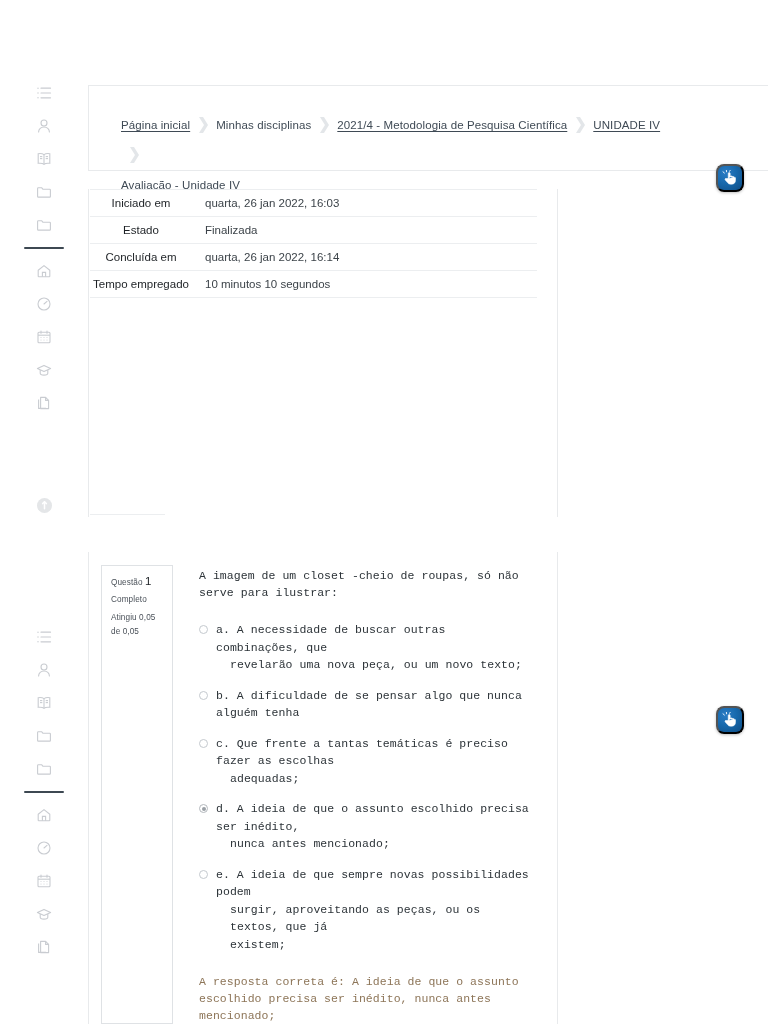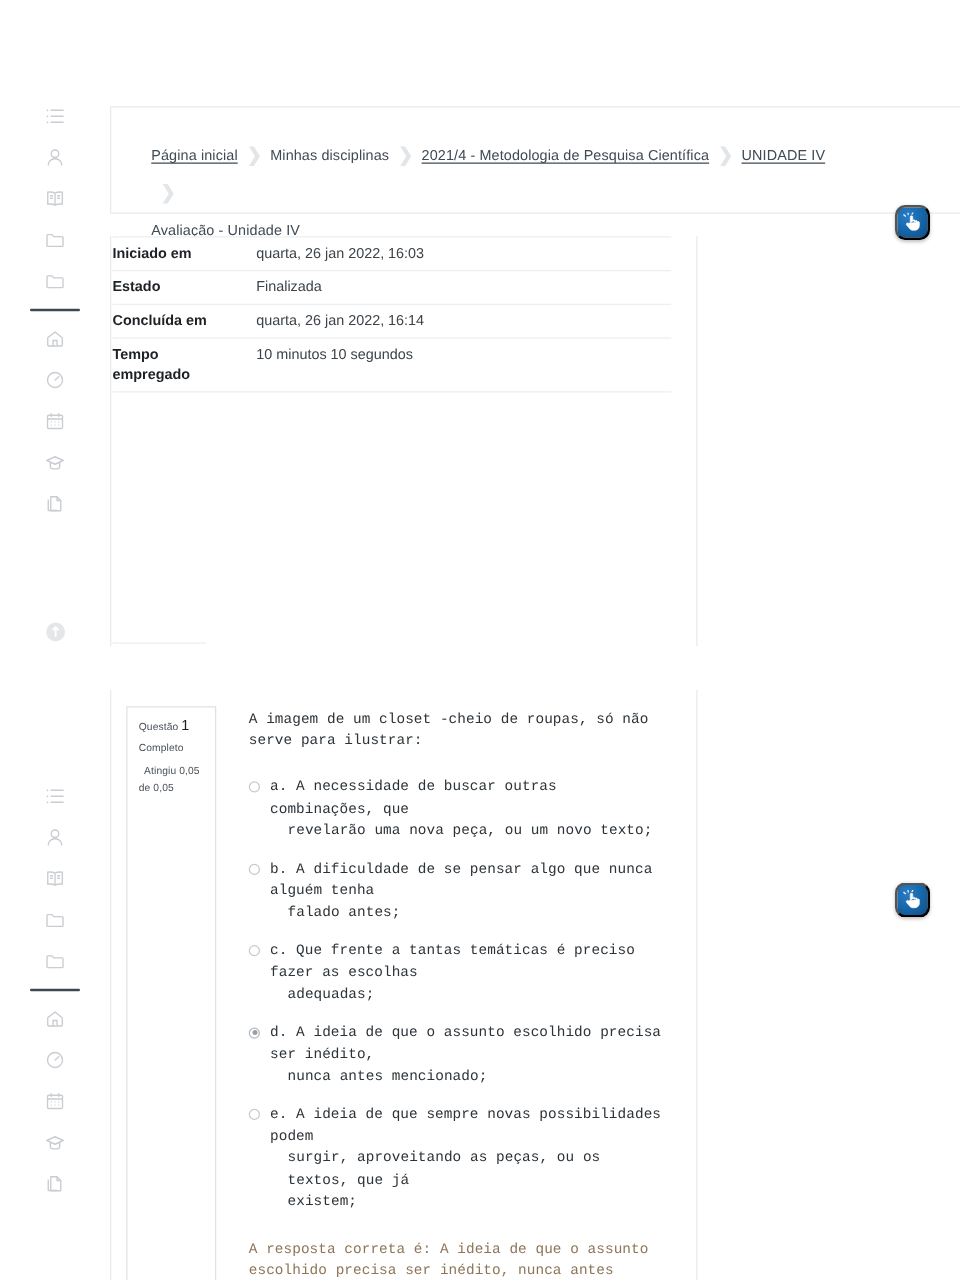--- a/index.html
+++ b/index.html
@@ -130,24 +130,24 @@
   .summary-table {
     width: 447px;
     margin-left: 1px;
     border-collapse: collapse;
     table-layout: fixed;
   }
   .summary-table tr { border-top: 1px solid #eceef0; }
   .summary-table tr:last-child { border-bottom: 1px solid #eceef0; }
   .summary-table th {
     width: 110px;
-    text-align: left;
+    text-align: center;
     vertical-align: top;
     font-size: 11.5px;
-    font-weight: bold;
+    font-weight: normal;
     color: #1d2125;
     padding: 5px 8px 5px 0;
     line-height: 16px;
   }
   .summary-table td {
     text-align: left;
     vertical-align: top;
     font-size: 11.5px;
     font-weight: normal;
     color: #3c4349;
@@ -183,21 +183,21 @@
     color: #4a5159;
     line-height: 15px;
     letter-spacing: 0.1px;
   }
   .q-info-line.num { margin-bottom: 2px; }
   .q-info-line .qnum {
     font-size: 11.5px;
     color: #1d2125;
     letter-spacing: 0;
   }
-  .q-info-line.gap { margin-top: 5px; line-height: 12px; text-align: center; }
+  .q-info-line.gap { margin-top: 5px; line-height: 12px; }
 
   .q-body {
     margin-left: 26px;
     width: 336px;
     flex: none;
     padding-top: 2px;
     font-family: Liberation Mono, monospace;
   }
 
   .q-text {
@@ -540,21 +540,21 @@
 
         <div class="q-options">
 
           <div class="opt">
             <span class="radio"></span>
             <span class="opt-text"><span>a.</span> <span>A necessidade de buscar outras combinações, que</span><span class="cont">revelarão uma nova peça, ou um novo texto;</span></span>
           </div>
 
           <div class="opt">
             <span class="radio"></span>
-            <span class="opt-text"><span>b.</span> <span>A dificuldade de se pensar algo que nunca alguém tenha</span><span class="cont">falado antes;</span></span>
+            <span class="opt-text"><span>b.</span> <span>A dificuldade de se pensar algo que nunca alguém tenha</span></span>
           </div>
 
           <div class="opt">
             <span class="radio"></span>
             <span class="opt-text"><span>c.</span> <span>Que frente a tantas temáticas é preciso fazer as escolhas</span><span class="cont">adequadas;</span></span>
           </div>
 
           <div class="opt">
             <span class="radio checked"></span>
             <span class="opt-text"><span>d.</span> <span>A ideia de que o assunto escolhido precisa ser inédito,</span><span class="cont">nunca antes mencionado;</span></span>

